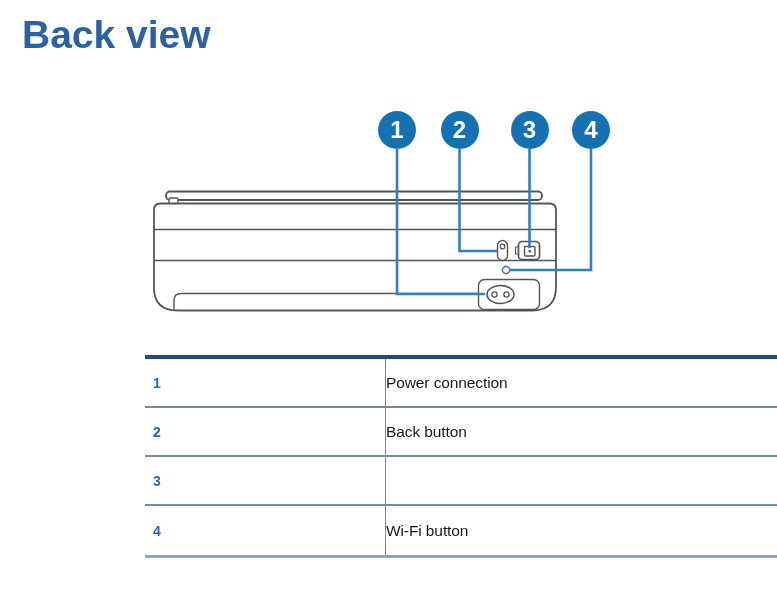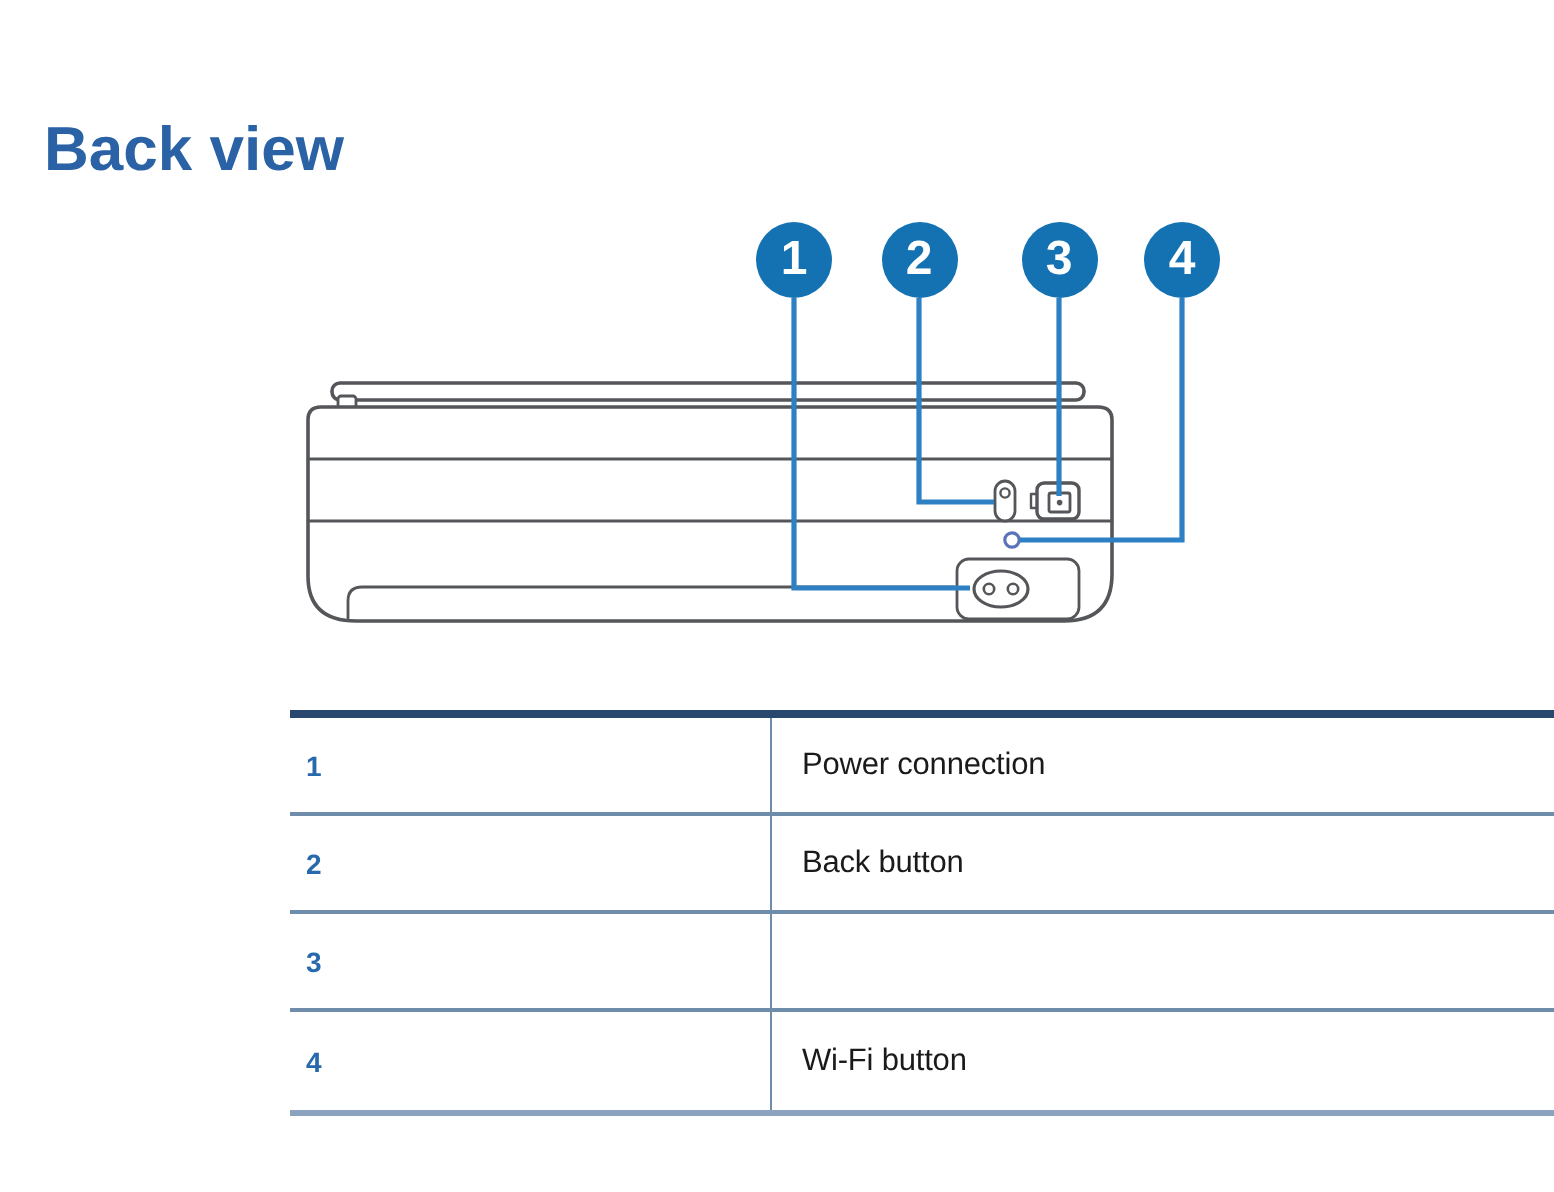--- a/index.html
+++ b/index.html
@@ -6,24 +6,23 @@
   #page{
     position:relative;
     width:777px;height:596px;
     background:#ffffff;
     overflow:hidden;
     font-family:"Liberation Sans", sans-serif;
   }
   
   #page-title{
     position:absolute;left:22px;top:13px;
-    font-size:31px;font-weight:bold;
+    font-size:39px;font-weight:bold;
     color:#2A62A5;
     letter-spacing:0;
-    margin-top:44px;
   }
   
   #diagram-svg{position:absolute;left:0;top:0;}
   .callout{
     position:absolute;top:111px;
     width:38px;height:38px;border-radius:50%;
     background:#1572B2;
     color:#ffffff;font-weight:bold;font-size:24px;
     display:flex;align-items:center;justify-content:center;
     line-height:1;
@@ -39,21 +38,21 @@
     display:flex;height:49px;box-sizing:border-box;
     border-bottom:2px solid #6F8CAB;
     align-items:center;
   }
   .trow:last-child{border-bottom:none;}
   .tnum{
     width:240px;box-sizing:border-box;padding-left:8px;
     font-size:14px;font-weight:bold;color:#2769AC;
   }
   .tlabel{
-    flex:1;padding-left:16px;
+    flex:1;padding-left:1px;
     font-size:15.5px;color:#1A1A1C;letter-spacing:-0.1px;
   }
   #col-divider{
     position:absolute;left:239.5px;top:0;bottom:0;width:1px;
     background:#6F8CAB;
   }
 </style>
 </head>
 <body>
 

